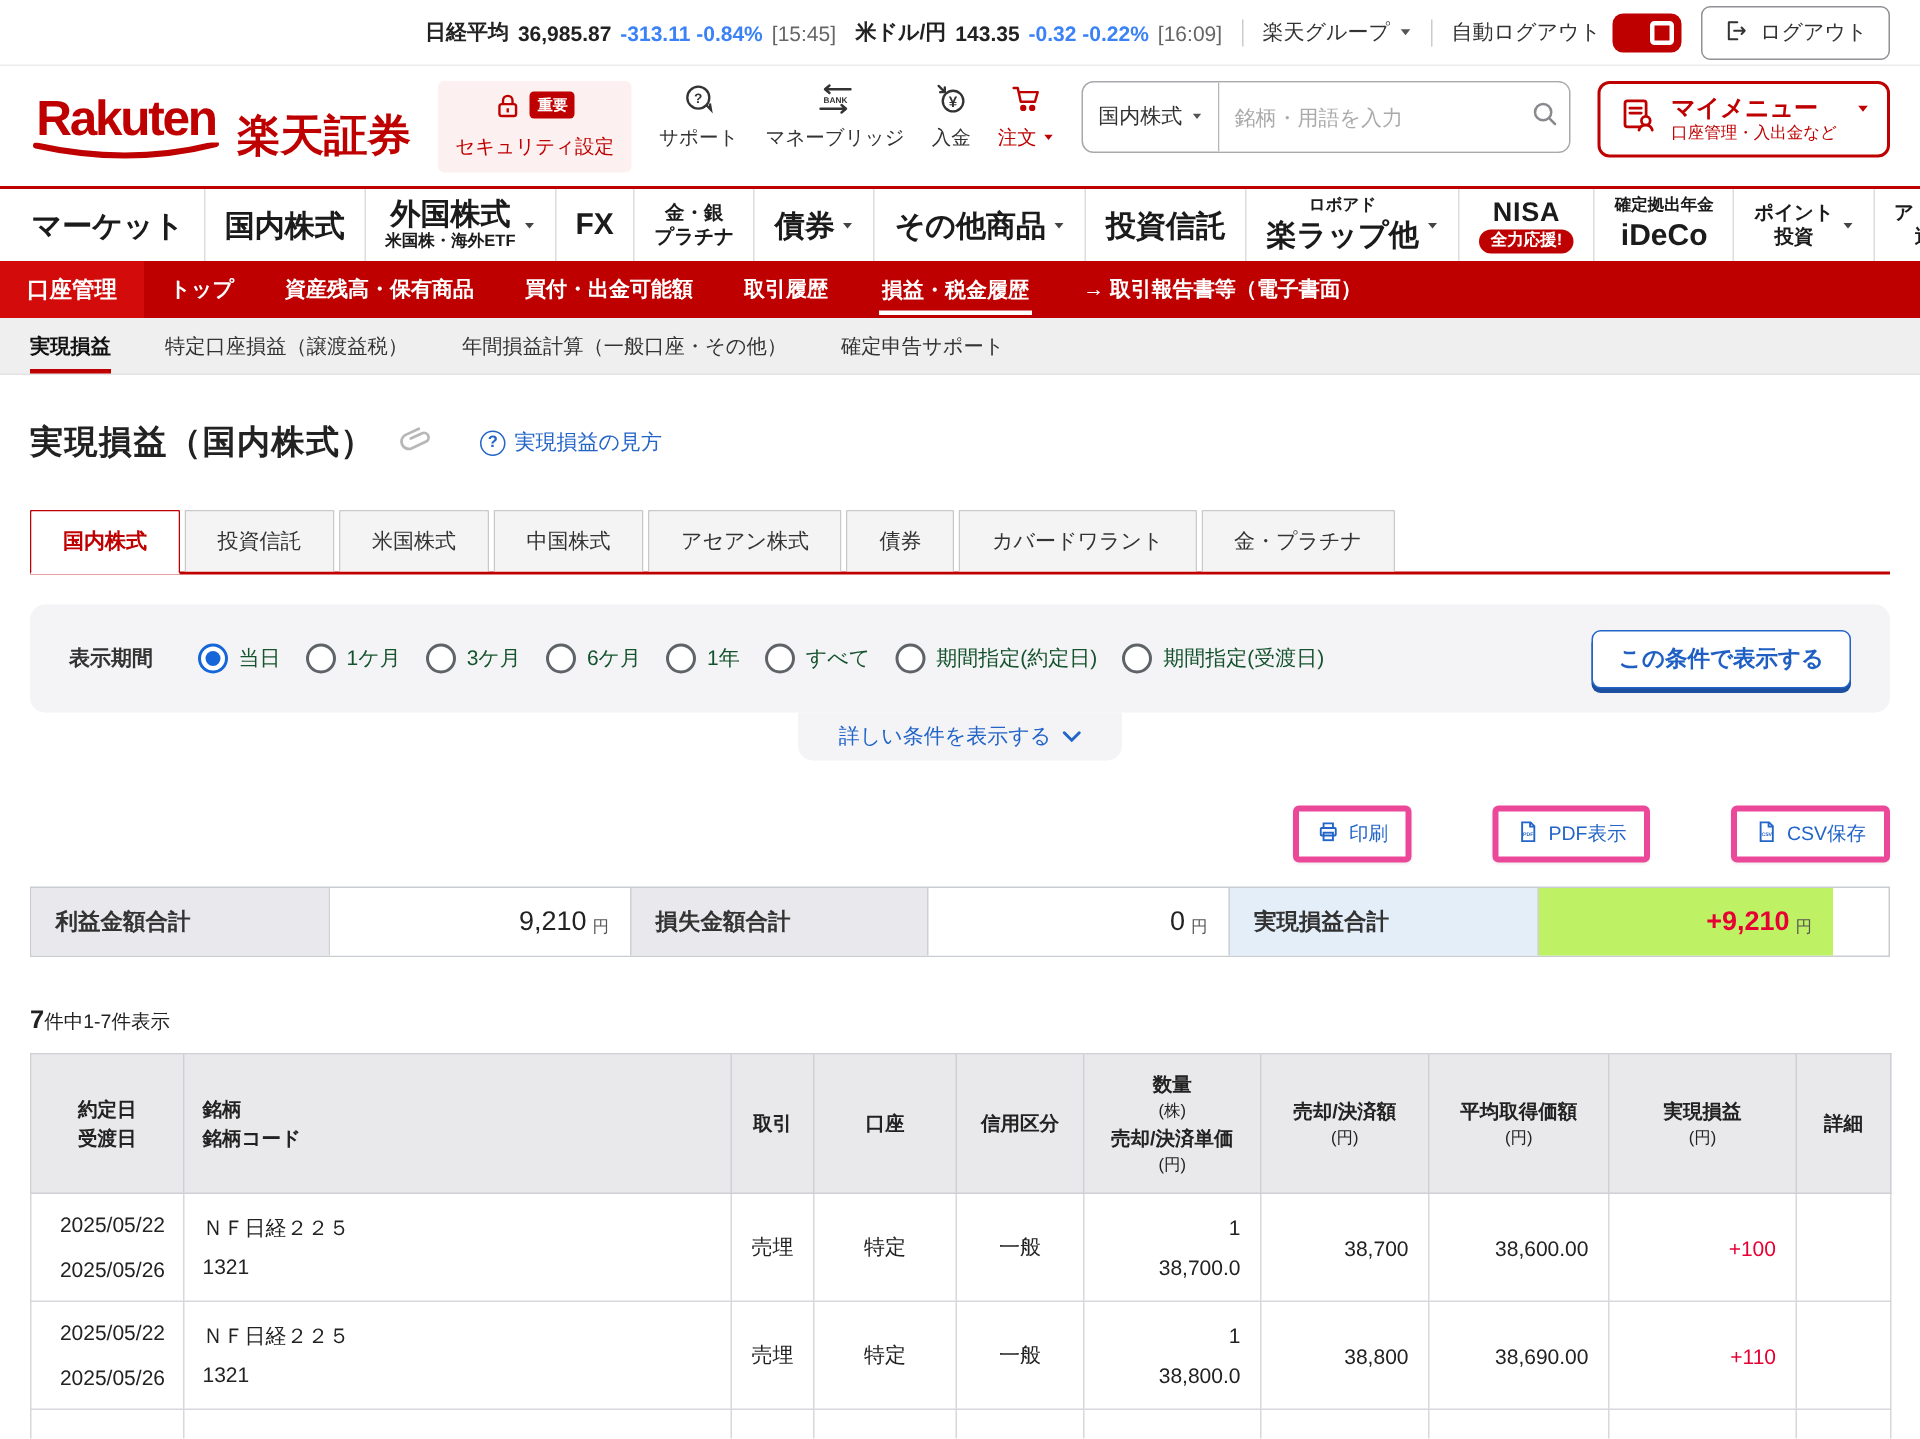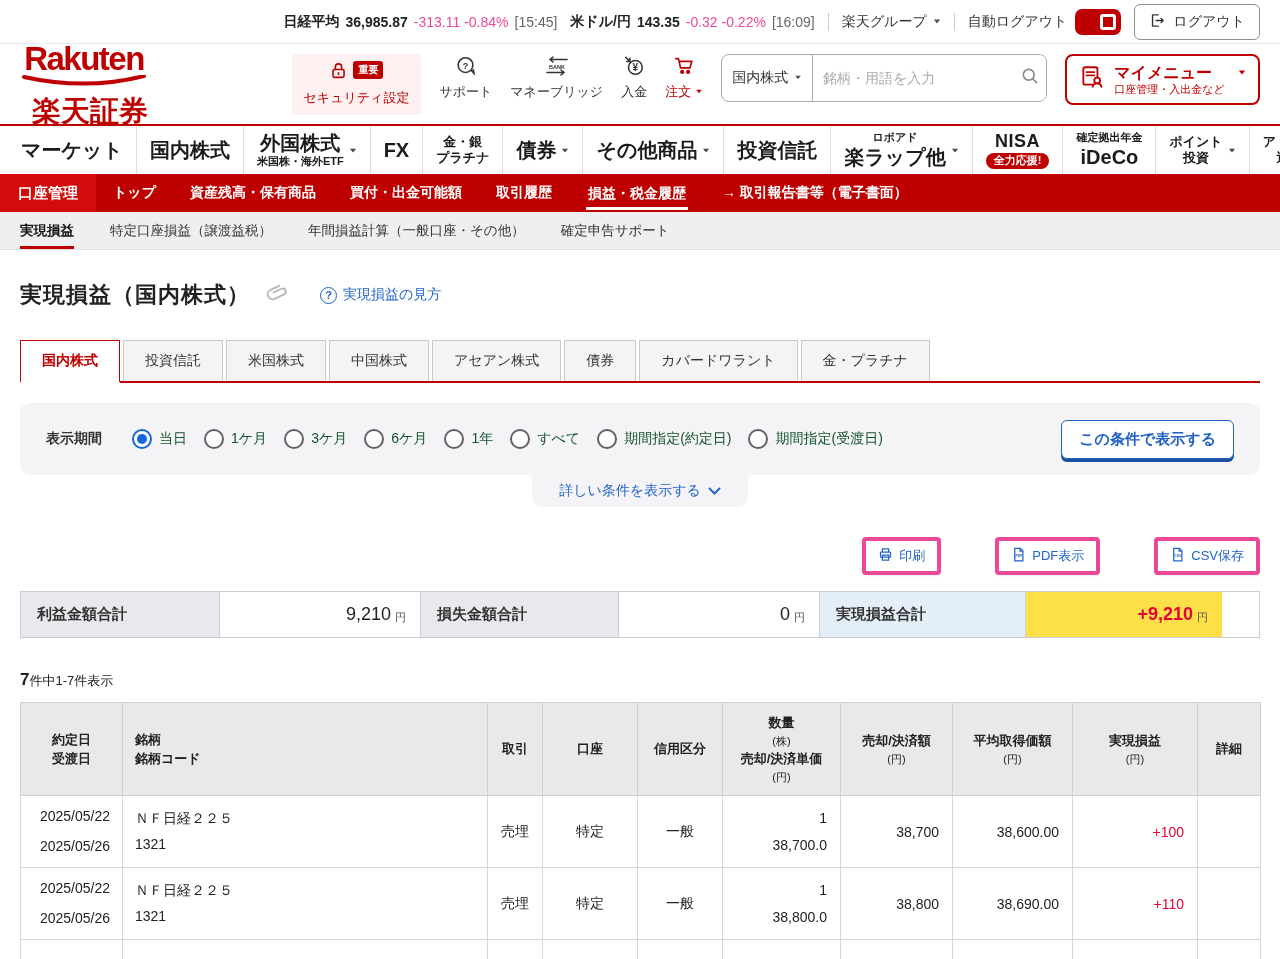--- a/index.html
+++ b/index.html
@@ -8,36 +8,36 @@
   .tri { display:inline-block; width:0; height:0; border-left:4px solid transparent;
     border-right:4px solid transparent; border-top:5px solid currentColor; }
   .vdiv { width:1px; height:18px; background:#ccc; }
 
   
   .topbar { height:44px; display:flex; align-items:center; justify-content:flex-end;
     padding:0 20px; gap:13px; font-size:14px; border-bottom:1px solid #ececec; }
   .tk { display:flex; align-items:center; gap:6px; }
   .tk .lbl { font-weight:bold; color:#222; }
   .tk .val { font-weight:bold; color:#222; }
-  .tk .chg { font-weight:normal; color:#ec4899; }
+  .tk .chg { font-weight:bold; color:#3b82f6; }
   .tk .tm  { color:#666; }
   .grp { display:flex; align-items:center; gap:6px; color:#333; cursor:pointer; }
   .grp .tri { color:#555; transform:scale(.8); }
   .autolg { display:flex; align-items:center; gap:8px; color:#333; }
   .toggle { width:46px; height:26px; background:#bf0000; border-radius:7px;
     display:flex; align-items:center; justify-content:flex-end; padding-right:5px; cursor:pointer; }
   .knob { width:16px; height:16px; border:3px solid #fff; border-radius:3px; }
   .logout-btn { display:flex; align-items:center; gap:7px; border:1px solid #909095;
     border-radius:6px; padding:7px 14px; background:#fff; font-size:14px; color:#333;
     font-weight:500; cursor:pointer; }
 
   
   .header { height:82px; display:flex; align-items:center; padding:0 20px;
     border-bottom:2px solid #bf0000; }
-  .logo { display:flex; align-items:flex-end; gap:10px; cursor:pointer;flex-direction:column; }
+  .logo { display:flex; align-items:flex-end; gap:10px; cursor:pointer; }
   .logo-en-wrap { display:flex; flex-direction:column; align-items:center; }
   .logo-en { font-size:33px; font-weight:800; color:#bf0000; letter-spacing:-1.5px; line-height:1; }
   .logo-jp { font-size:29px; font-weight:800; color:#bf0000; line-height:1.05; }
   .hd-right { margin-left:auto; display:flex; align-items:flex-start; gap:18px; }
   .hd-item { display:flex; flex-direction:column; align-items:center; gap:5px;
     font-size:13px; color:#333; cursor:pointer; }
   .hd-item .ic { height:24px; display:flex; align-items:center; justify-content:center; }
   .sec-box { background:#fdf0f0; border-radius:4px; padding:7px 12px 8px;
     display:flex; flex-direction:column; align-items:center; gap:5px; font-size:13px;
     color:#bf0000; cursor:pointer; }
@@ -137,21 +137,21 @@
   .summary { margin:16px 20px 0; display:flex; border:1px solid #c9ccd1; height:47px; }
   .sum-cell { display:flex; align-items:center; border-left:1px solid #cdd0d5; }
   .sum-cell:first-child { border-left:none; }
   .sum-label { background:#e9e9ed; width:198px; padding-left:16px; font-size:15px;
     font-weight:bold; color:#333; }
   .sum-value { background:#fff; width:201px; justify-content:flex-end; padding-right:14px;
     font-size:18px; color:#222; }
   .sum-unit { font-size:11px; color:#555; margin-left:4px; padding-top:5px; }
   .sum-cell.blue { background:#e4eef8; }
   .sum-cell.blue.sum-label { background:#e4eef8; width:206px; }
-  .sum-cell.blue.sum-value { background:#fde047; width:197px; }
+  .sum-cell.blue.sum-value { background:#bef264; width:197px; }
   .sum-pl { color:#e60033; font-weight:bold; }
 
   
   .count { margin:32px 20px 0; font-size:13px; color:#222; }
   .count .big { font-size:17px; font-weight:bold; }
 
   
   table.data { margin:12px 20px 0; border-collapse:collapse; table-layout:fixed; width:1240px;
     border:1px solid #c7c8cc; }
   .data th { background:#e9e9eb; border:1px solid #cfd0d4; font-size:13px; font-weight:bold;

